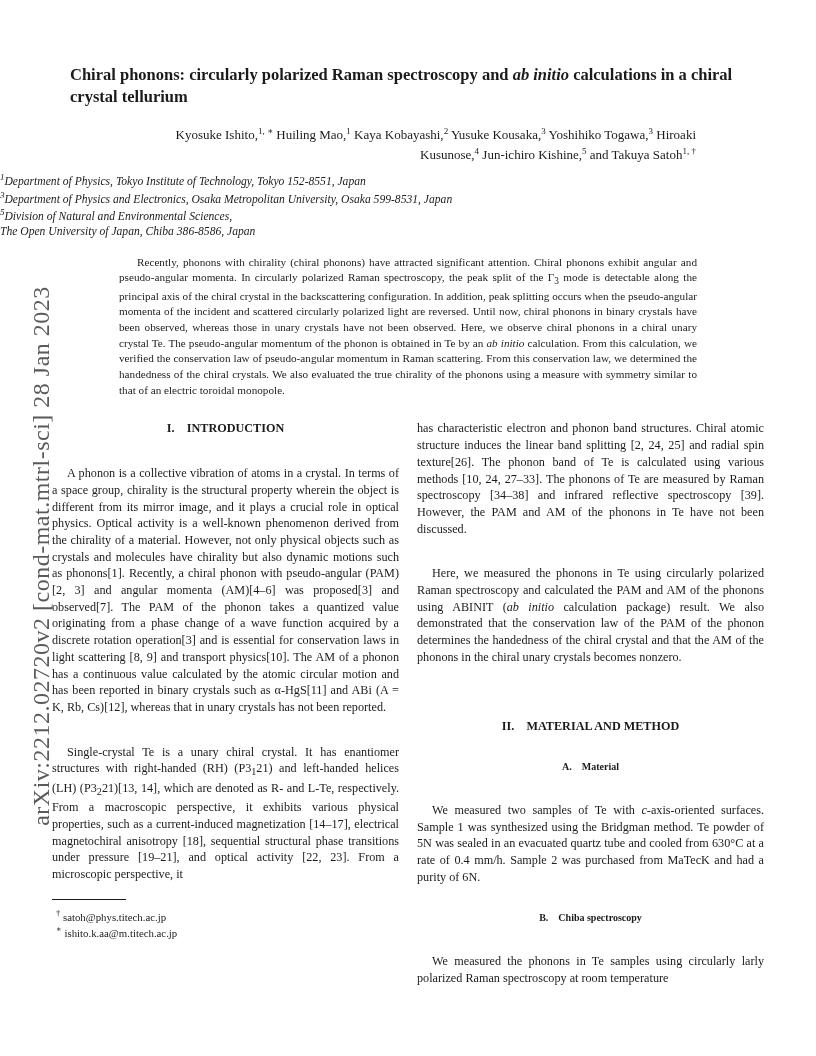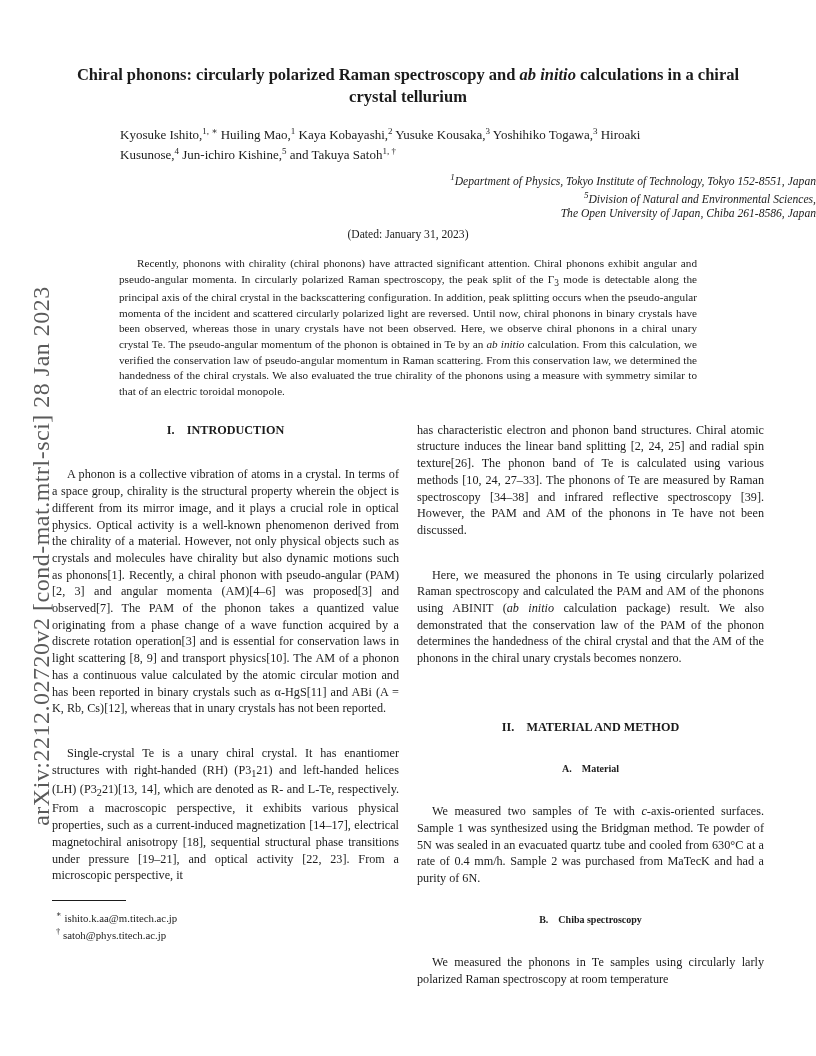--- a/index.html
+++ b/index.html
@@ -21,35 +21,34 @@
     white-space: nowrap;
     font-size: 24px;
     color: #5a5a5a;
     letter-spacing: 0.5px;
   }
   .content { padding-top: 64px; }
   .title {
     margin: 0 70px;
     font-size: 16.5px;
     font-weight: bold;
-    text-align: center;
     line-height: 1.35;
   }
   .authors {
     margin: 16px 120px 0;
     font-size: 13px;
-    text-align: left;
+    text-align: right;
     line-height: 1.45;
   }
   .authors sup, .affil sup { font-size: 9px; }
   .affiliations { margin-top: 7px; }
   .affil {
     font-style: italic;
     font-size: 11.6px;
-    text-align: right;
+    text-align: left;
     line-height: 1.28;
   }
   .dated {
     margin-top: 6px;
     font-size: 11.6px;
     text-align: center;
   }
   .abstract {
     width: 578px;
     margin: 15px auto 6px;
@@ -109,38 +108,38 @@
   <div class="watermark">arXiv:2212.02720v2  [cond-mat.mtrl-sci]  28 Jan 2023</div>
 
   <div class="content">
 
     <h1 class="title">Chiral phonons: circularly polarized Raman spectroscopy and <i>ab initio</i> calculations in a chiral crystal tellurium</h1>
 
     <div class="authors">Kyosuke Ishito,<sup>1, ∗</sup> Huiling Mao,<sup>1</sup> Kaya Kobayashi,<sup>2</sup> Yusuke Kousaka,<sup>3</sup> Yoshihiko Togawa,<sup>3</sup> Hiroaki Kusunose,<sup>4</sup> Jun-ichiro Kishine,<sup>5</sup> and Takuya Satoh<sup>1, †</sup></div>
 
     <div class="affiliations">
       <div class="affil"><sup>1</sup>Department of Physics, Tokyo Institute of Technology, Tokyo 152-8551, Japan</div>
+      <div class="affil"><sup>3</sup>Department of Physics and Electronics, Osaka Metropolitan University, Osaka 599-8531, Japan</div>
       <div class="affil"><sup>5</sup>Division of Natural and Environmental Sciences,</div>
-      <div class="affil">The Open University of Japan, Chiba 261-8586, Japan</div>
+      <div class="affil">The Open University of Japan, Chiba 386-8586, Japan</div>
     </div>
 
-    <div class="dated">(Dated: January 31, 2023)</div>
 
     <div class="abstract">Recently, phonons with chirality (chiral phonons) have attracted significant attention. Chiral phonons exhibit angular and pseudo-angular momenta. In circularly polarized Raman spectroscopy, the peak split of the Γ<sub>3</sub> mode is detectable along the principal axis of the chiral crystal in the backscattering configuration. In addition, peak splitting occurs when the pseudo-angular momenta of the incident and scattered circularly polarized light are reversed. Until now, chiral phonons in binary crystals have been observed, whereas those in unary crystals have not been observed. Here, we observe chiral phonons in a chiral unary crystal Te. The pseudo-angular momentum of the phonon is obtained in Te by an <i>ab initio</i> calculation. From this calculation, we verified the conservation law of pseudo-angular momentum in Raman scattering. From this conservation law, we determined the handedness of the chiral crystals. We also evaluated the true chirality of the phonons using a measure with symmetry similar to that of an electric toroidal monopole.</div>
 
     <div class="columns">
 
       <div class="col">
         <div class="sec-heading">I. INTRODUCTION</div>
         <p class="para indent">A phonon is a collective vibration of atoms in a crystal. In terms of a space group, chirality is the structural property wherein the object is different from its mirror image, and it plays a crucial role in optical physics. Optical activity is a well-known phenomenon derived from the chirality of a material. However, not only physical objects such as crystals and molecules have chirality but also dynamic motions such as phonons[1]. Recently, a chiral phonon with pseudo-angular (PAM)[2, 3] and angular momenta (AM)[4–6] was proposed[3] and observed[7]. The PAM of the phonon takes a quantized value originating from a phase change of a wave function acquired by a discrete rotation operation[3] and is essential for conservation laws in light scattering [8, 9] and transport physics[10]. The AM of a phonon has a continuous value calculated by the atomic circular motion and has been reported in binary crystals such as α-HgS[11] and ABi (A = K, Rb, Cs)[12], whereas that in unary crystals has not been reported.</p>
         <p class="para indent">Single-crystal Te is a unary chiral crystal. It has enantiomer structures with right-handed (RH) (P3<sub>1</sub>21) and left-handed helices (LH) (P3<sub>2</sub>21)[13, 14], which are denoted as R- and L-Te, respectively. From a macroscopic perspective, it exhibits various physical properties, such as a current-induced magnetization [14–17], electrical magnetochiral anisotropy [18], sequential structural phase transitions under pressure [19–21], and optical activity [22, 23]. From a microscopic perspective, it</p>
         <div class="footnote-block">
           <div class="footnote-rule"></div>
+          <div class="footnote"><sup>†</sup> satoh@phys.titech.ac.jp</div>
           <div class="footnote"><sup>∗</sup> ishito.k.aa@m.titech.ac.jp</div>
-          <div class="footnote"><sup>†</sup> satoh@phys.titech.ac.jp</div>
         </div>
       </div>
 
       <div class="col">
         <p class="para">has characteristic electron and phonon band structures. Chiral atomic structure induces the linear band splitting [2, 24, 25] and radial spin texture[26]. The phonon band of Te is calculated using various methods [10, 24, 27–33]. The phonons of Te are measured by Raman spectroscopy [34–38] and infrared reflective spectroscopy [39]. However, the PAM and AM of the phonons in Te have not been discussed.</p>
         <p class="para indent">Here, we measured the phonons in Te using circularly polarized Raman spectroscopy and calculated the PAM and AM of the phonons using ABINIT (<i>ab initio</i> calculation package) result. We also demonstrated that the conservation law of the PAM of the phonon determines the handedness of the chiral crystal and that the AM of the phonons in the chiral unary crystals becomes nonzero.</p>
         <div class="sec-heading">II. MATERIAL AND METHOD</div>
         <div class="subsec-heading">A. Material</div>
         <p class="para indent">We measured two samples of Te with <i>c</i>-axis-oriented surfaces. Sample 1 was synthesized using the Bridgman method. Te powder of 5N was sealed in an evacuated quartz tube and cooled from 630°C at a rate of 0.4 mm/h. Sample 2 was purchased from MaTecK and had a purity of 6N.</p>
         <div class="subsec-heading">B. Chiba spectroscopy</div>

